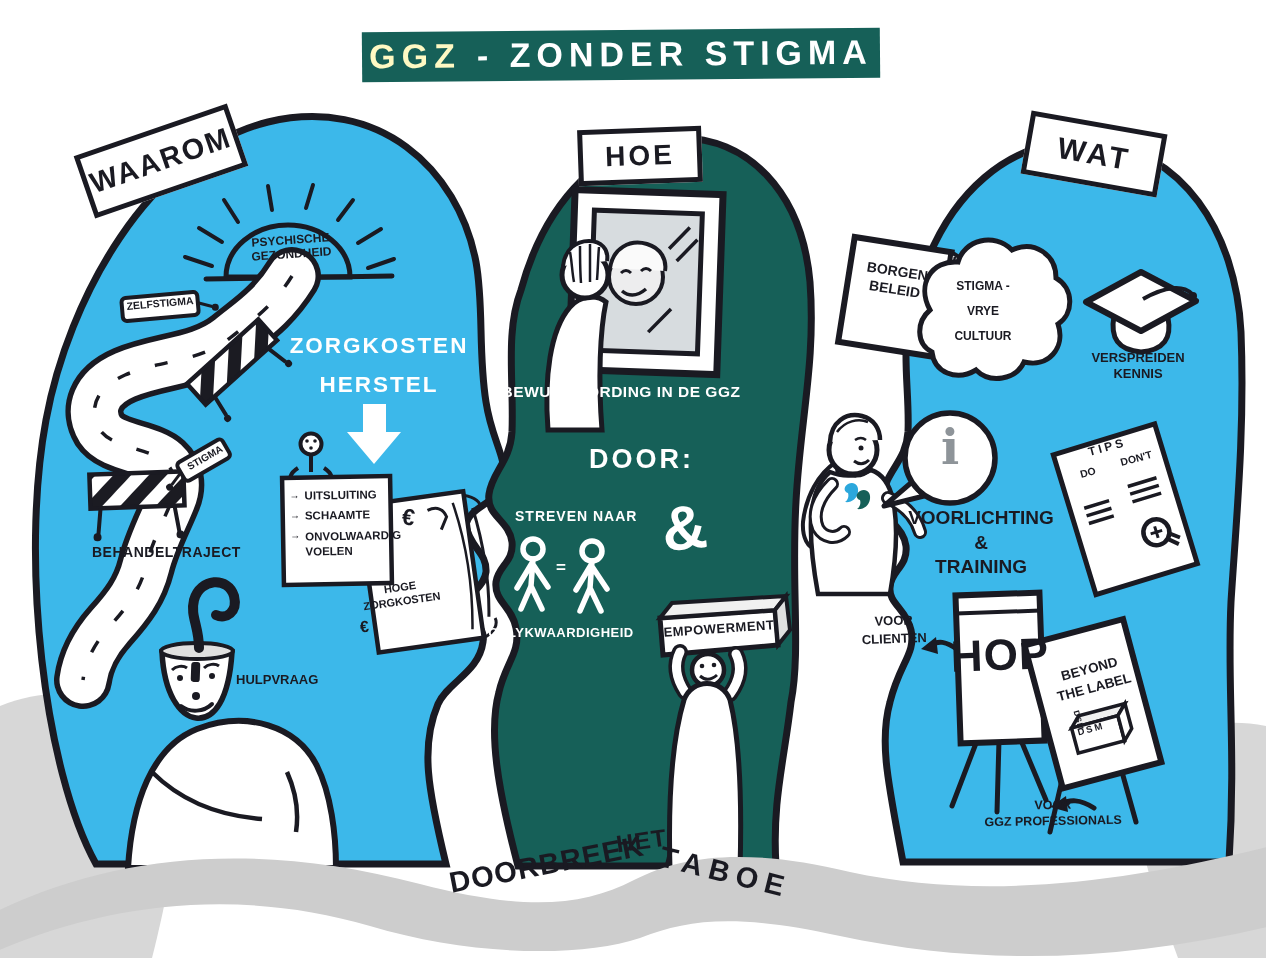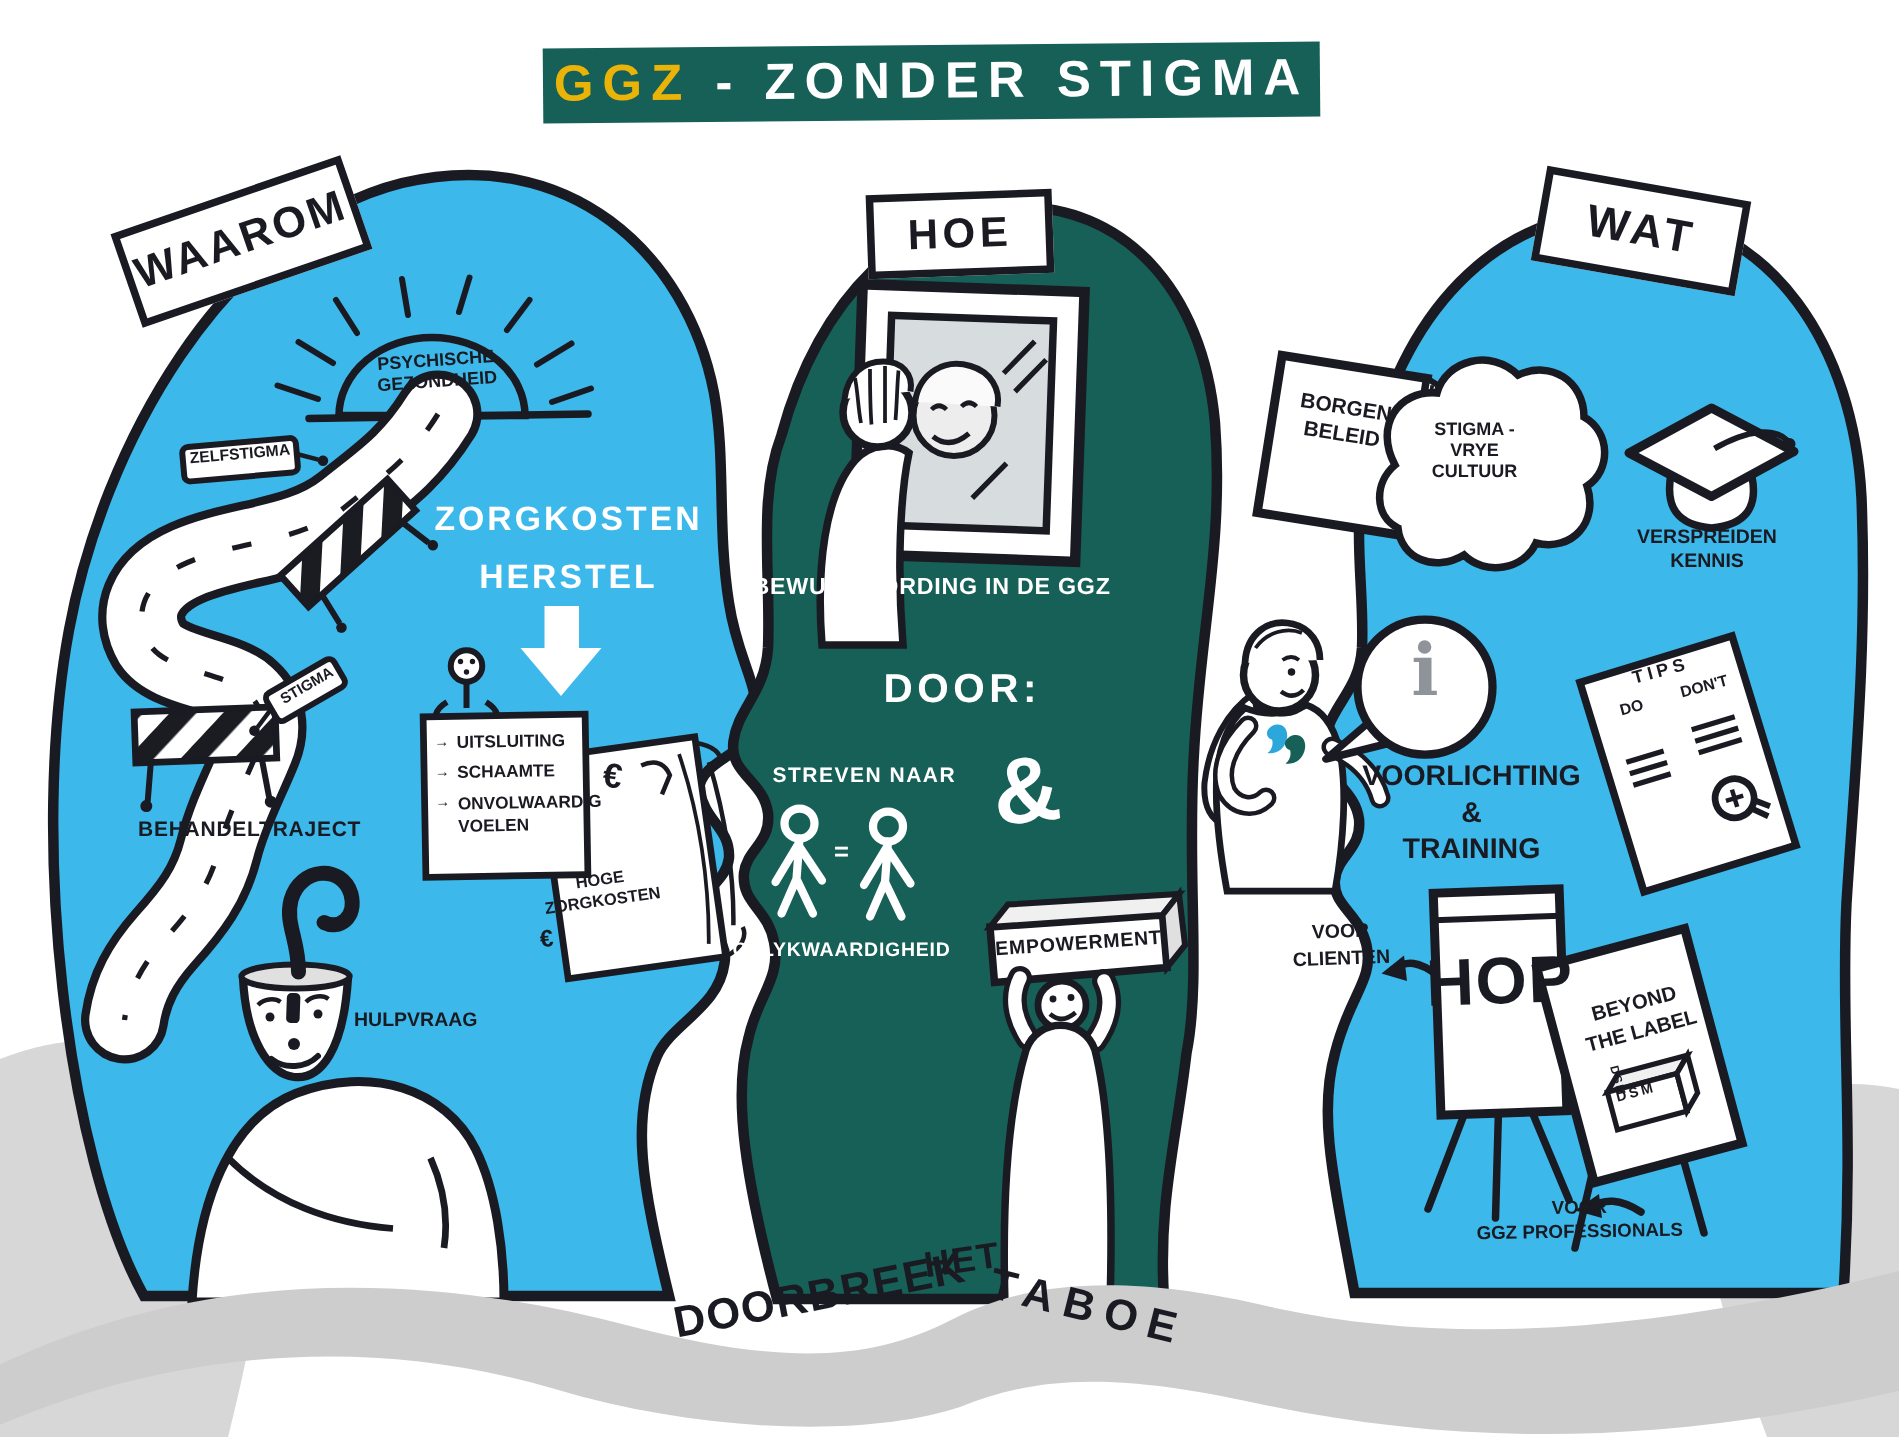--- a/index.html
+++ b/index.html
@@ -233,21 +233,21 @@
       <polygon points="1066,722 1076,712 1124,712 1114,722" fill="#f0f0f0" stroke="#1a1a22" stroke-width="3.5"></polygon>
       <rect x="1066" y="722" width="48" height="26" fill="#ffffff" stroke="#1a1a22" stroke-width="3.5"></rect>
       <polygon points="1114,722 1124,712 1124,738 1114,748" fill="#ffffff" stroke="#1a1a22" stroke-width="3.5"></polygon>
     </g>
   </g>
 
   <path fill="#cdcdcd" d="M -5,912 C 120,852 260,842 420,884 C 520,910 580,908 634,880 C 684,854 750,848 850,872 C 980,900 1120,884 1271,846 L 1271,926 C 1120,962 980,966 840,936 C 740,914 690,918 640,938 C 580,958 470,956 370,926 C 240,888 110,902 -5,952 Z"></path>
 </svg>
 
   <div class="title-banner" style="left:362px;top:30px;width:518px;height:50px;transform:rotate(-0.5deg);">
-    <span class="t" style="position:static;font-size:34px;letter-spacing:6px;color:#eab308;">GGZ</span>
+    <span class="t" style="position:static;font-size:34px;letter-spacing:6px;color:#fef9c3;">GGZ</span>
     <span class="t" style="position:static;font-size:34px;letter-spacing:6px;color:#ffffff;">- ZONDER STIGMA</span>
   </div>
 
   <div class="banner" style="left:80px;top:128px;width:152px;height:56px;transform:rotate(-19deg);">
     <span class="t" style="position:static;font-size:29px;letter-spacing:2px;">WAAROM</span>
   </div>
   <div class="banner" style="left:578px;top:128px;width:114px;height:46px;transform:rotate(-2deg);">
     <span class="t" style="position:static;font-size:28px;letter-spacing:3px;">HOE</span>
   </div>
   <div class="banner" style="left:1025px;top:122px;width:128px;height:54px;transform:rotate(10deg);">
@@ -306,21 +306,21 @@
   </div>
   <div class="t w" style="left:662px;top:492px;font-size:62px;transform:rotate(-6deg);">&amp;</div>
   <div class="t ctr" style="left:664px;top:622px;width:110px;font-size:13px;letter-spacing:0.5px;transform:rotate(-4deg);">
     <span>EMPOWERMENT</span>
   </div>
 
   <div class="t ctr" style="left:856px;top:262px;width:80px;font-size:14px;transform:rotate(9deg);line-height:1.3;">
     <span>BORGEN</span>
       <span>BELEID</span>
   </div>
-  <div class="t ctr" style="left:935px;top:280px;width:96px;font-size:12px;display:flex;flex-direction:column;">
+  <div class="t ctr" style="left:935px;top:280px;width:96px;font-size:12px;display:flex;flex-direction:column;gap:11px;">
     <span>STIGMA -</span>
       <span>VRYE</span>
       <span>CULTUUR</span>
   </div>
   <div class="t ctr" style="left:1086px;top:350px;width:104px;font-size:13px;line-height:1.25;">
     <span>VERSPREIDEN</span>
       <span>KENNIS</span>
   </div>
   <div class="t" style="left:938px;top:420px;width:24px;text-align:center;font-size:48px;color:#8e9499;font-family:'DejaVu Serif',serif;">i</div>
   <div class="t ctr" style="left:920px;top:506px;width:122px;font-size:19px;line-height:1.3;text-align:right;">

